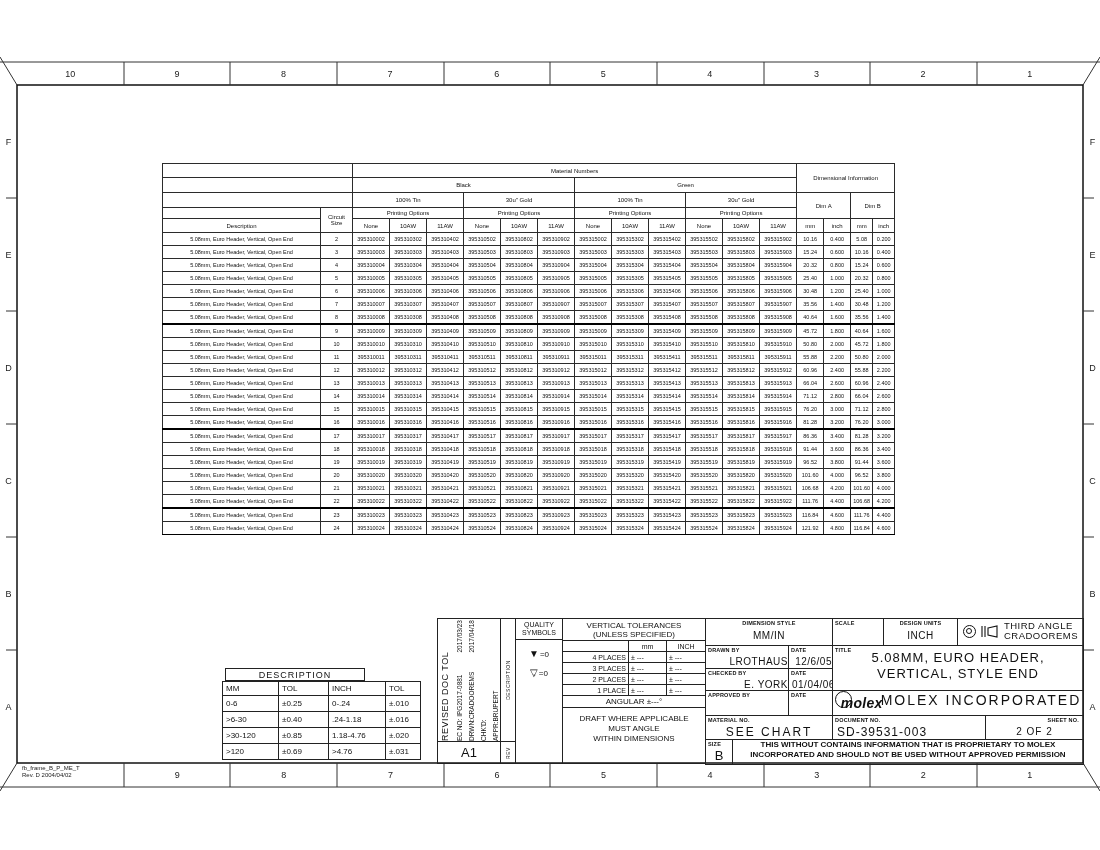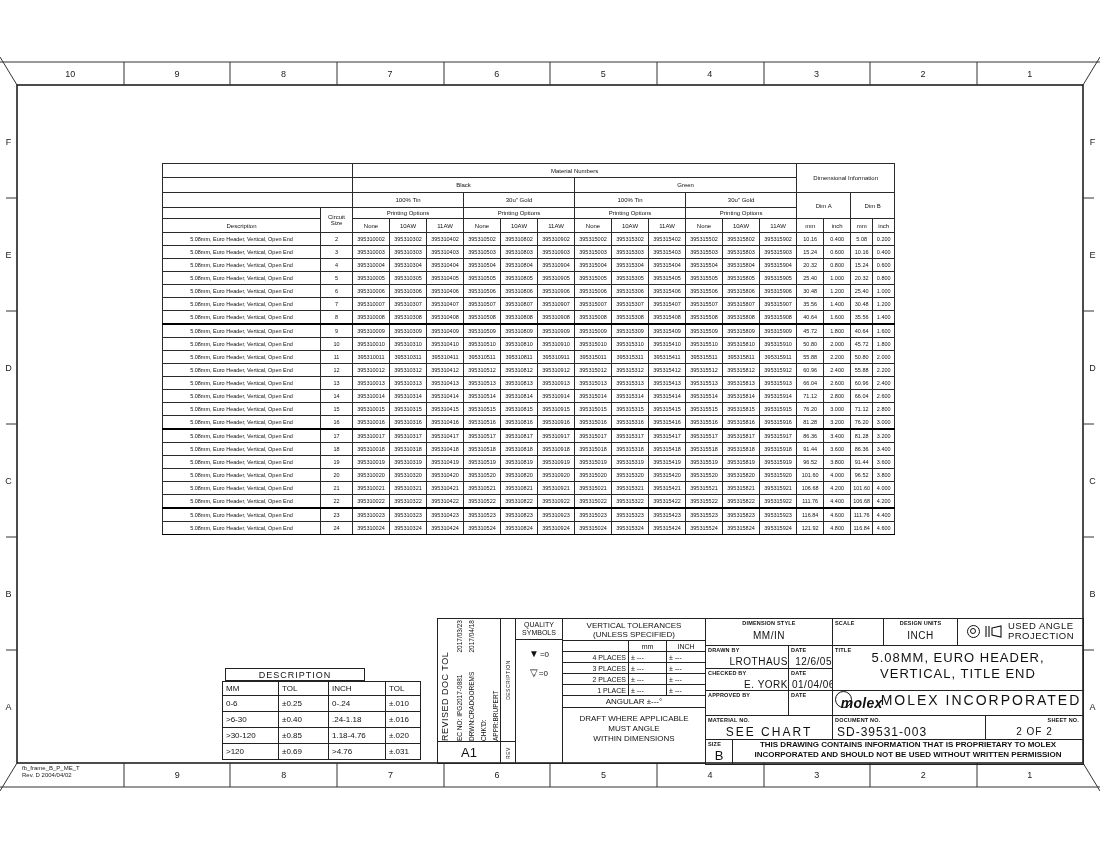--- a/index.html
+++ b/index.html
@@ -898,40 +898,40 @@
         <span class="tb-lbl" style="left:50%;transform:translateX(-50%)">DESIGN UNITS</span>
         <div class="big-val">INCH</div>
       </td>
       <td colspan="2">
         <div class="proj-cell">
           <span class="donut"></span>
           <svg width="20" height="13">
             <path d="M2 1 V12 M5 1 V12 M8 3 L17 1 V12 L8 10 Z" fill="none" stroke="#111" stroke-width="1.1"></path>
           </svg>
           <span class="proj-txt">
-            <div>USED ANGLE</div>
-            <div>PROJECTION</div>
+            <div>THIRD ANGLE</div>
+            <div>CRADOOREMS</div>
           </span>
         </div>
       </td>
     </tr>
     <tr style="height:23px">
       <td colspan="2">
         <span class="tb-lbl">DRAWN BY</span>
         <div class="name-val">LROTHAUS</div>
       </td>
       <td>
         <span class="tb-lbl">DATE</span>
         <div class="name-val">12/6/05</div>
       </td>
       <td colspan="4" rowspan="2">
         <span class="tb-lbl">TITLE</span>
         <div class="title-cell">
           <div>5.08MM, EURO HEADER,</div>
-          <div>VERTICAL, TITLE END</div>
+          <div>VERTICAL, STYLE END</div>
         </div>
       </td>
     </tr>
     <tr style="height:22px">
       <td colspan="2">
         <span class="tb-lbl">CHECKED BY</span>
         <div class="name-val">E. YORK</div>
       </td>
       <td>
         <span class="tb-lbl">DATE</span>
@@ -970,20 +970,20 @@
         <span class="tb-lbl r">SHEET NO.</span>
         <div class="sheet-val">2 OF 2</div>
       </td>
     </tr>
     <tr style="height:25px">
       <td>
         <span class="tb-lbl">SIZE</span>
         <div class="size-val">B</div>
       </td>
       <td colspan="6" class="prop-cell">
-        <div>THIS DRAWING CONTAINS INFORMATION THAT IS PROPRIETARY TO MOLEX</div>
-        <div>INCORPORATED AND SHOULD NOT BE USED WITHOUT WRITTEN PERMISSION</div>
+        <div>THIS WITHOUT CONTAINS INFORMATION THAT IS PROPRIETARY TO MOLEX</div>
+        <div>INCORPORATED AND SHOULD NOT BE USED WITHOUT APPROVED PERMISSION</div>
       </td>
     </tr>
   </tbody>
     </table>
 
 </div>
 
 </body></html>

